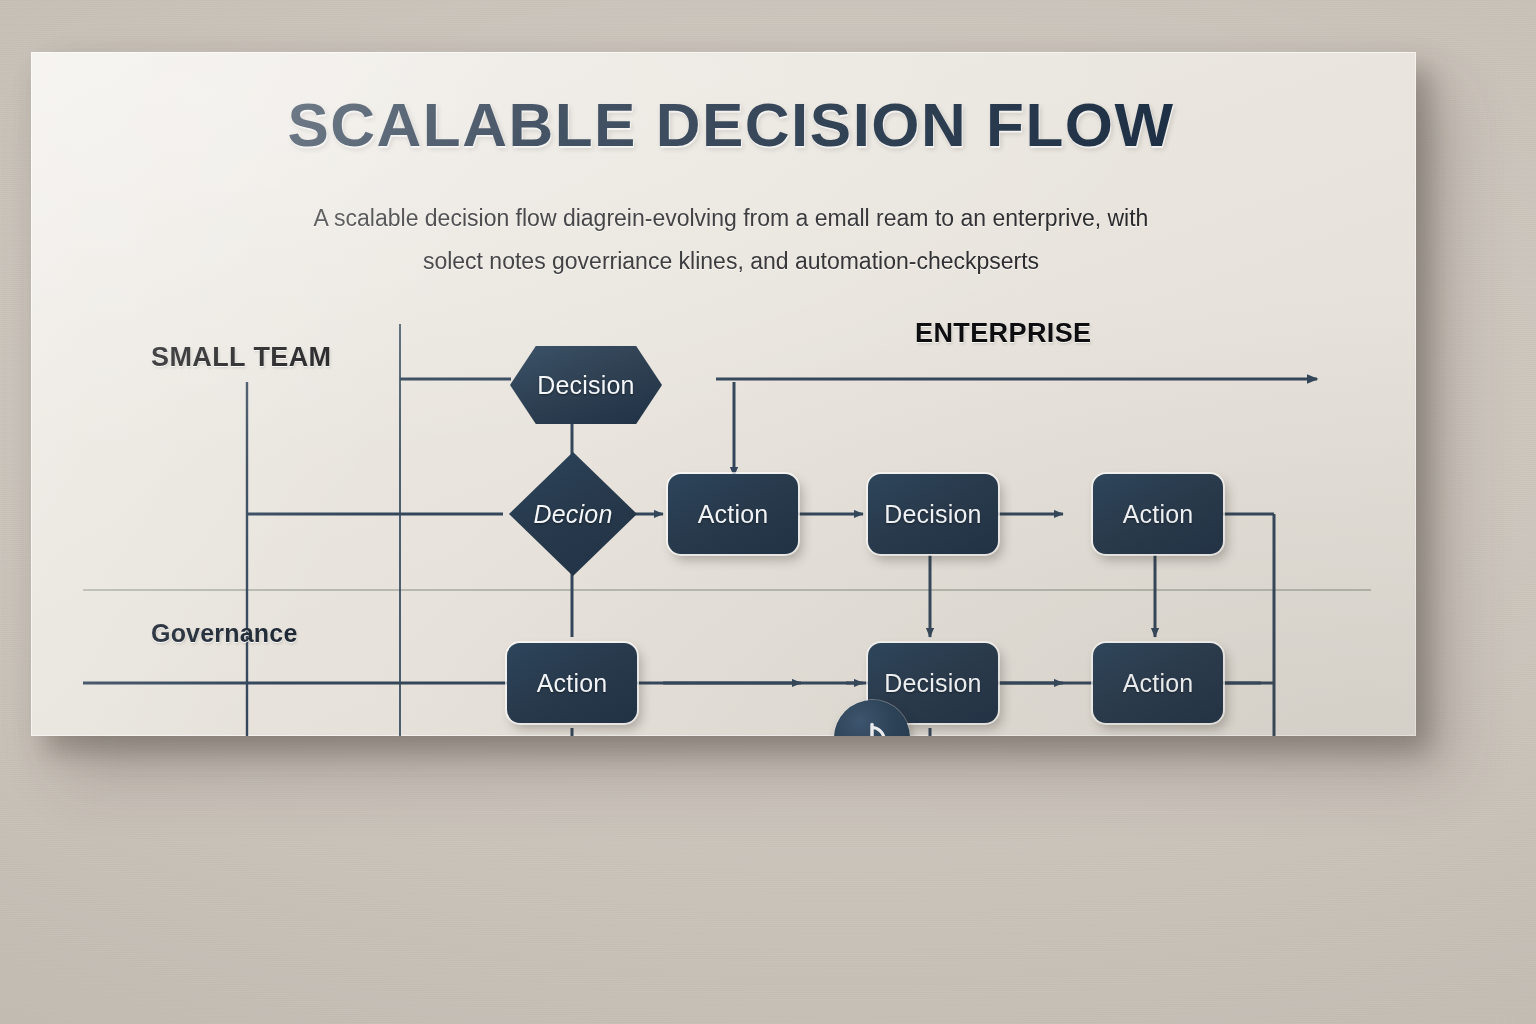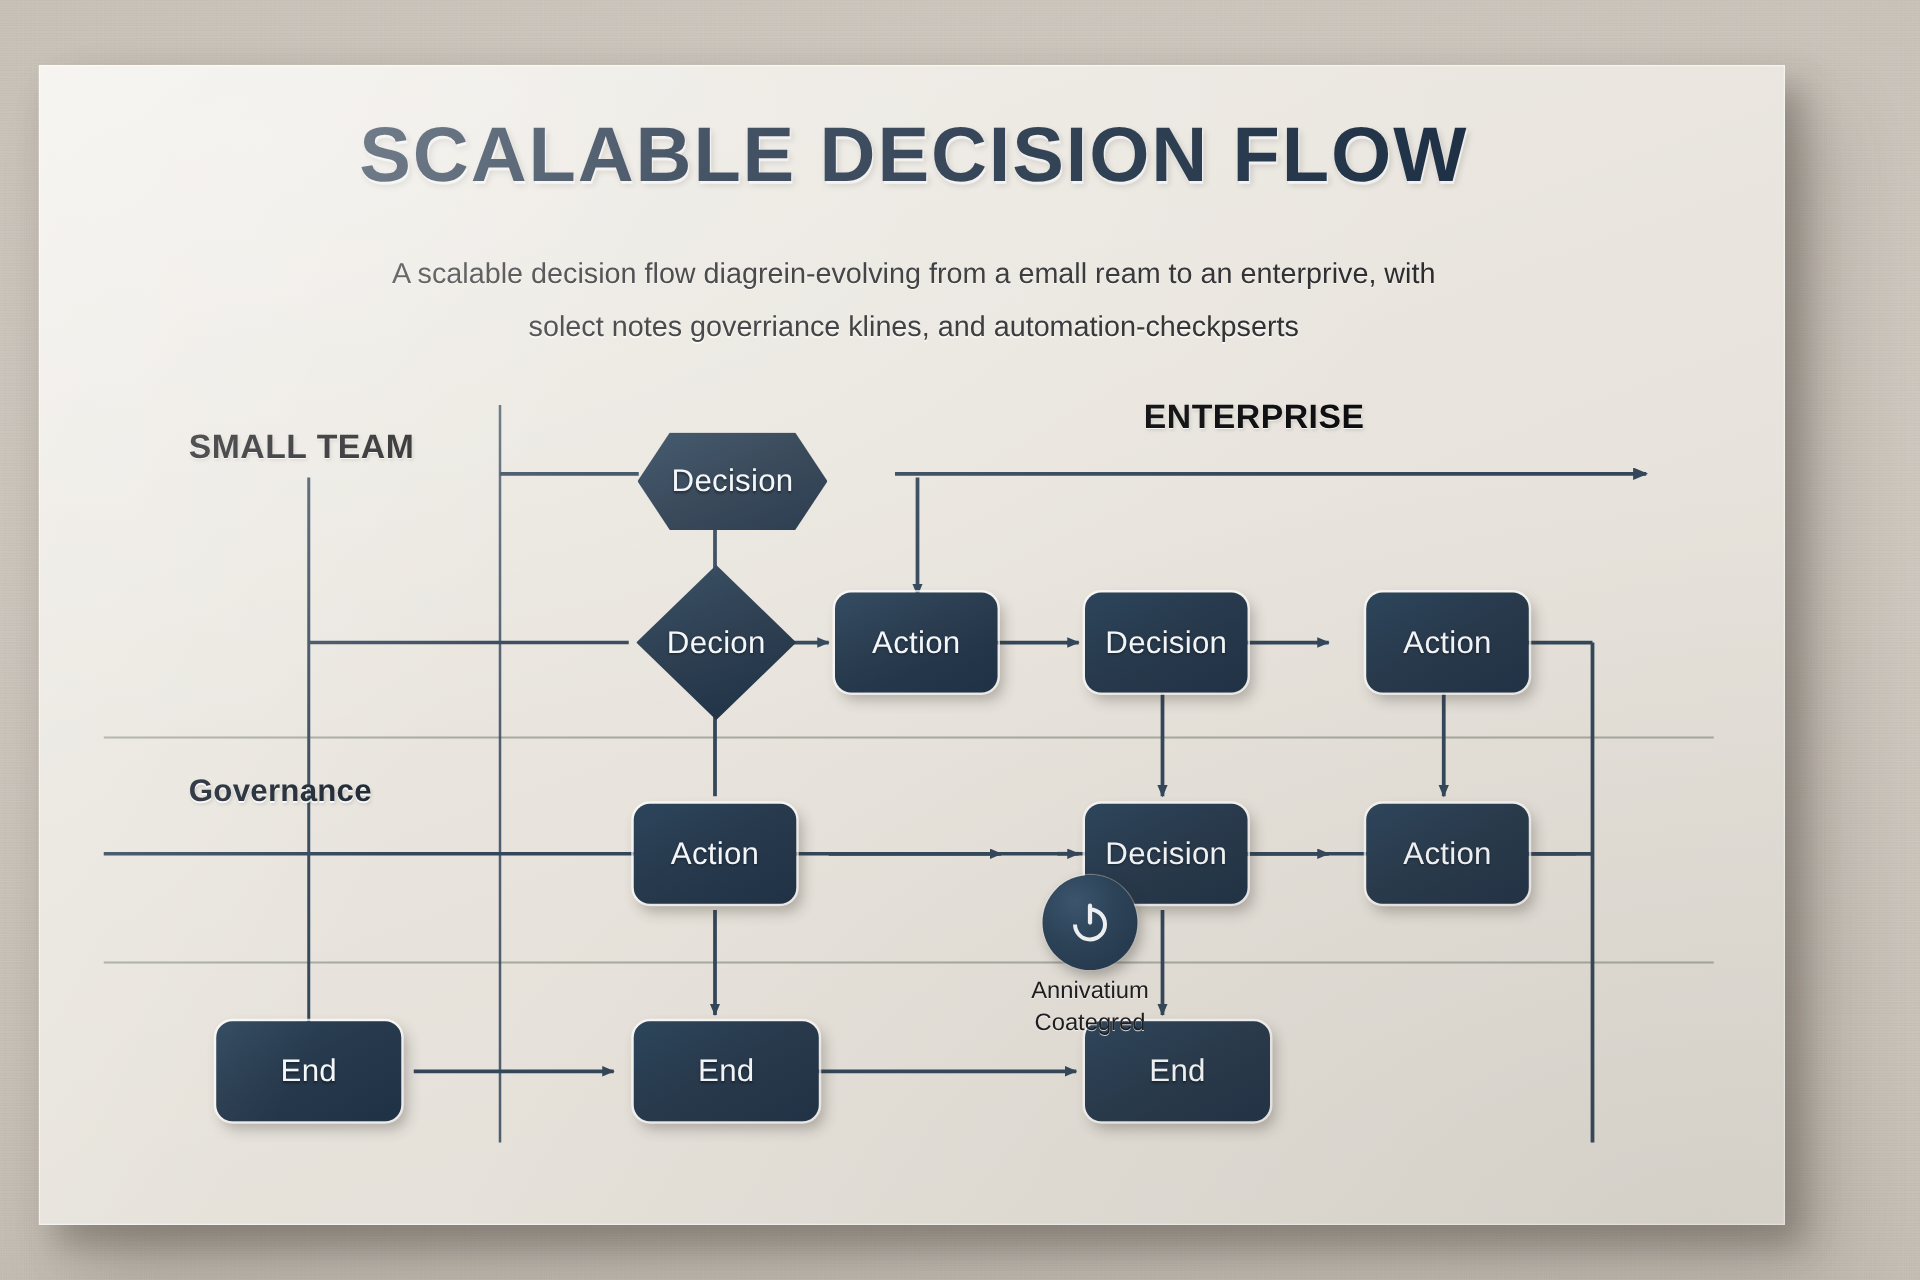--- a/index.html
+++ b/index.html
@@ -31,28 +31,27 @@
     opacity: .55;
     pointer-events: none;
   }
 
   
   #board {
     position: absolute;
     left: 31px;
     top: 52px;
     width: 1385px;
-    height: 928px;
+    height: 684px;
     background: linear-gradient(160deg, #eeebe5 0%, #e9e5de 45%, #e2ded6 100%);
     box-shadow:
       14px 16px 26px rgba(60, 52, 44, .34),
       34px 38px 60px rgba(60, 52, 44, .20),
       0 0 0 1px rgba(255,255,255,.55) inset;
     overflow: hidden;
-    padding-left: 12px;
   }
   #board::after{
     content:"";
     position:absolute; inset:0;
     background:
       linear-gradient(115deg, rgba(255,255,255,.30) 0%, rgba(255,255,255,0) 32%),
       radial-gradient(130% 100% at 12% 6%, rgba(255,255,255,.28), rgba(0,0,0,0) 55%),
       radial-gradient(120% 110% at 95% 100%, rgba(90,78,64,.10), rgba(0,0,0,0) 60%);
     pointer-events:none;
   }
@@ -143,21 +142,21 @@
   .node.diamond {
     background: none;
     box-shadow: none;
   }
   .node.diamond .dbg {
     position:absolute; inset:0;
     background: linear-gradient(152deg, #2c455c 0%, #27394c 48%, #1f3145 100%);
     clip-path: polygon(50% 0%, 100% 50%, 50% 100%, 0% 50%);
     filter: drop-shadow(4px 6px 8px rgba(45,40,34,.32));
   }
-  .node.diamond .lbl { position: relative; z-index: 2; }
+  .node.diamond .lbl { position: relative; z-index: 2; font-style: italic; }
 
   
   #automation {
     position: absolute;
     left: 803px;
     top: 648px;
     width: 76px;
     height: 76px;
     border-radius: 50%;
     background: radial-gradient(circle at 34% 28%, #3b5570 0%, #2a4258 45%, #20344a 100%);

